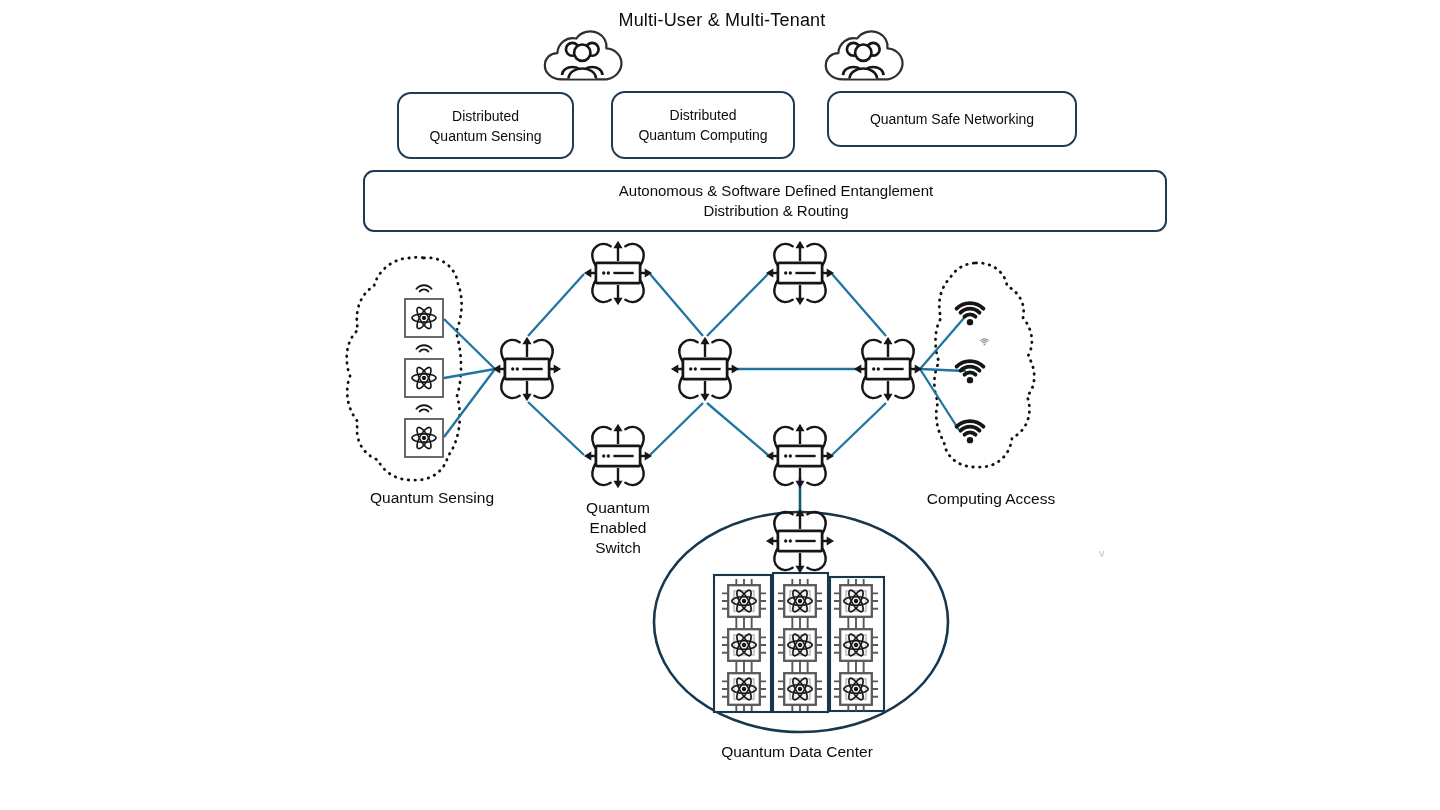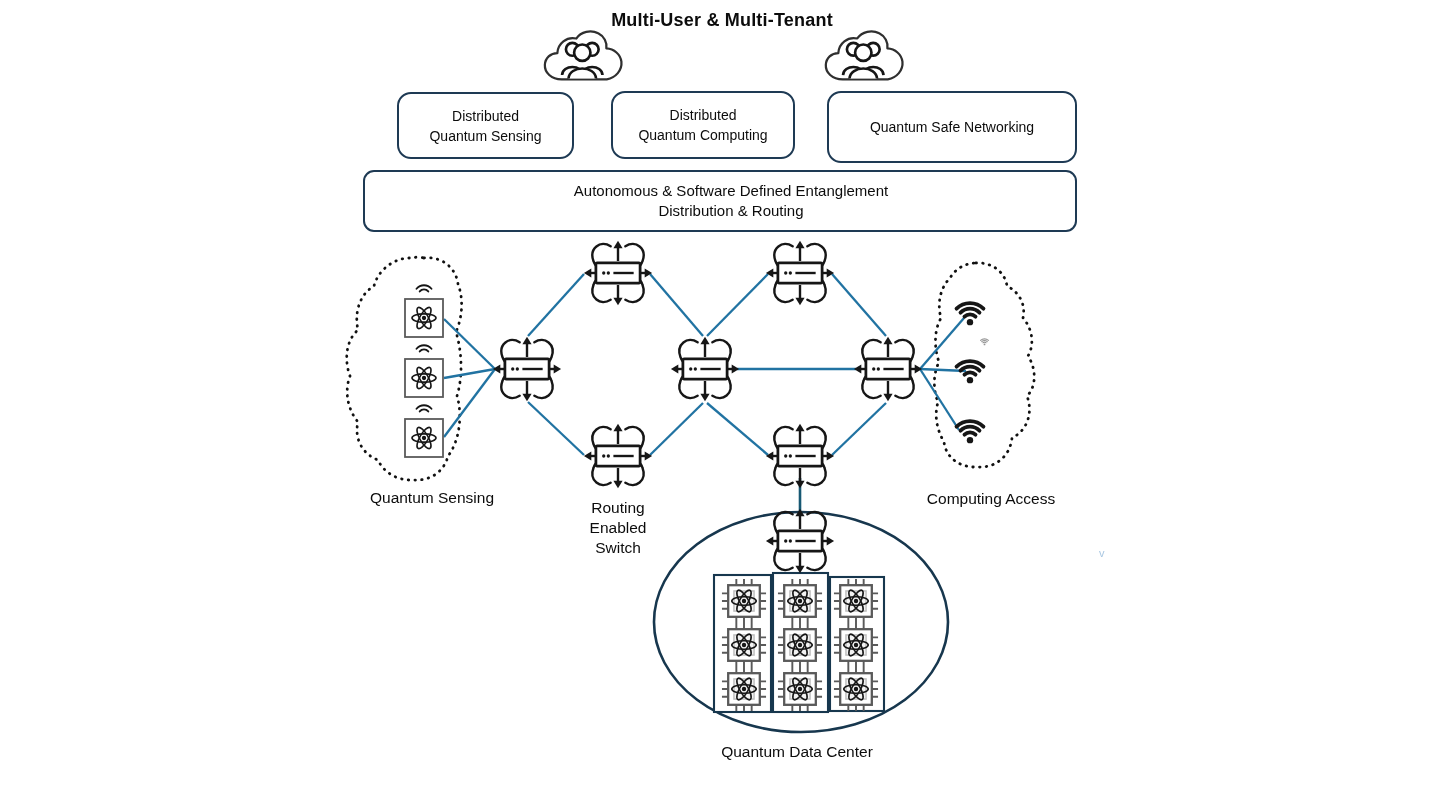--- a/index.html
+++ b/index.html
@@ -2,21 +2,21 @@
 <html style="--box_border: #1e3a54; --link_line: #2173a2; --trunk_line: #175873; --ellipse_border: #17374e; --icon_black: #161616; --chip_gray: #5a5a5a; --stray_glyph_color: #a9c7e2;"><head>
 <meta charset="utf-8">
 <style>
   html,body { margin:0; padding:0; background:#fff; }
   .canvas {
     position:relative; width:1440px; height:810px; background:#ffffff;
     font-family:"Liberation Sans", sans-serif; color:#0c0c0c; overflow:hidden;
   }
   .abs { position:absolute; }
   .title {
-    font-weight:bold; font-size:18px; text-align:center; letter-spacing:0.2px;
+    font-weight:normal; font-size:18px; text-align:center; letter-spacing:0.2px;
   }
   .appbox {
     box-sizing:border-box; background:#fff;
     border:2.5px solid var(--box_border,#1e3a54); border-radius:14px;
     display:flex; align-items:center; justify-content:center;
     text-align:center; font-size:14px; line-height:20px; white-space:pre-line;
   }
   .widebox { border-radius:11px; font-size:15px; }
   .lbl {
     font-size:15.5px; line-height:20px; text-align:center; white-space:pre-line;
@@ -180,28 +180,28 @@
   </svg>
 
   <div class="abs title" style="left:522px; top:10px; width:400px;">Multi-User &amp; Multi-Tenant</div>
 
   <div class="abs appbox" style="left:397px; top:92px; width:177px; height:67px;">Distributed
 Quantum Sensing</div>
 
   <div class="abs appbox" style="left:611px; top:91px; width:184px; height:68px;">Distributed
 Quantum Computing</div>
 
-  <div class="abs appbox" style="left:827px; top:91px; width:250px; height:72px;">Quantum Safe Networking</div>
-
-  <div class="abs appbox widebox" style="left:363px; top:170px; width:714px; height:62px;padding-left:22px;">Autonomous &amp; Software Defined Entanglement
+  <div class="abs appbox" style="left:827px; top:91px; width:250px; height:56px;">Quantum Safe Networking</div>
+
+  <div class="abs appbox widebox" style="left:363px; top:170px; width:804px; height:62px;padding-left:22px;">Autonomous &amp; Software Defined Entanglement
 Distribution &amp; Routing</div>
 
   <div class="abs lbl" style="left:332px; top:488px; width:200px;">Quantum Sensing</div>
 
-  <div class="abs lbl" style="left:558px; top:498px; width:120px;">Routing
+  <div class="abs lbl" style="left:558px; top:498px; width:120px;">Quantum
 Enabled
 Switch</div>
 
   <div class="abs lbl" style="left:891px; top:489px; width:200px;">Computing Access</div>
 
   <div class="abs lbl" style="left:647px; top:742px; width:300px;">Quantum Data Center</div>
 
   <div class="abs stray" style="left:1099px; top:547px;">v</div>
 </div>
 

